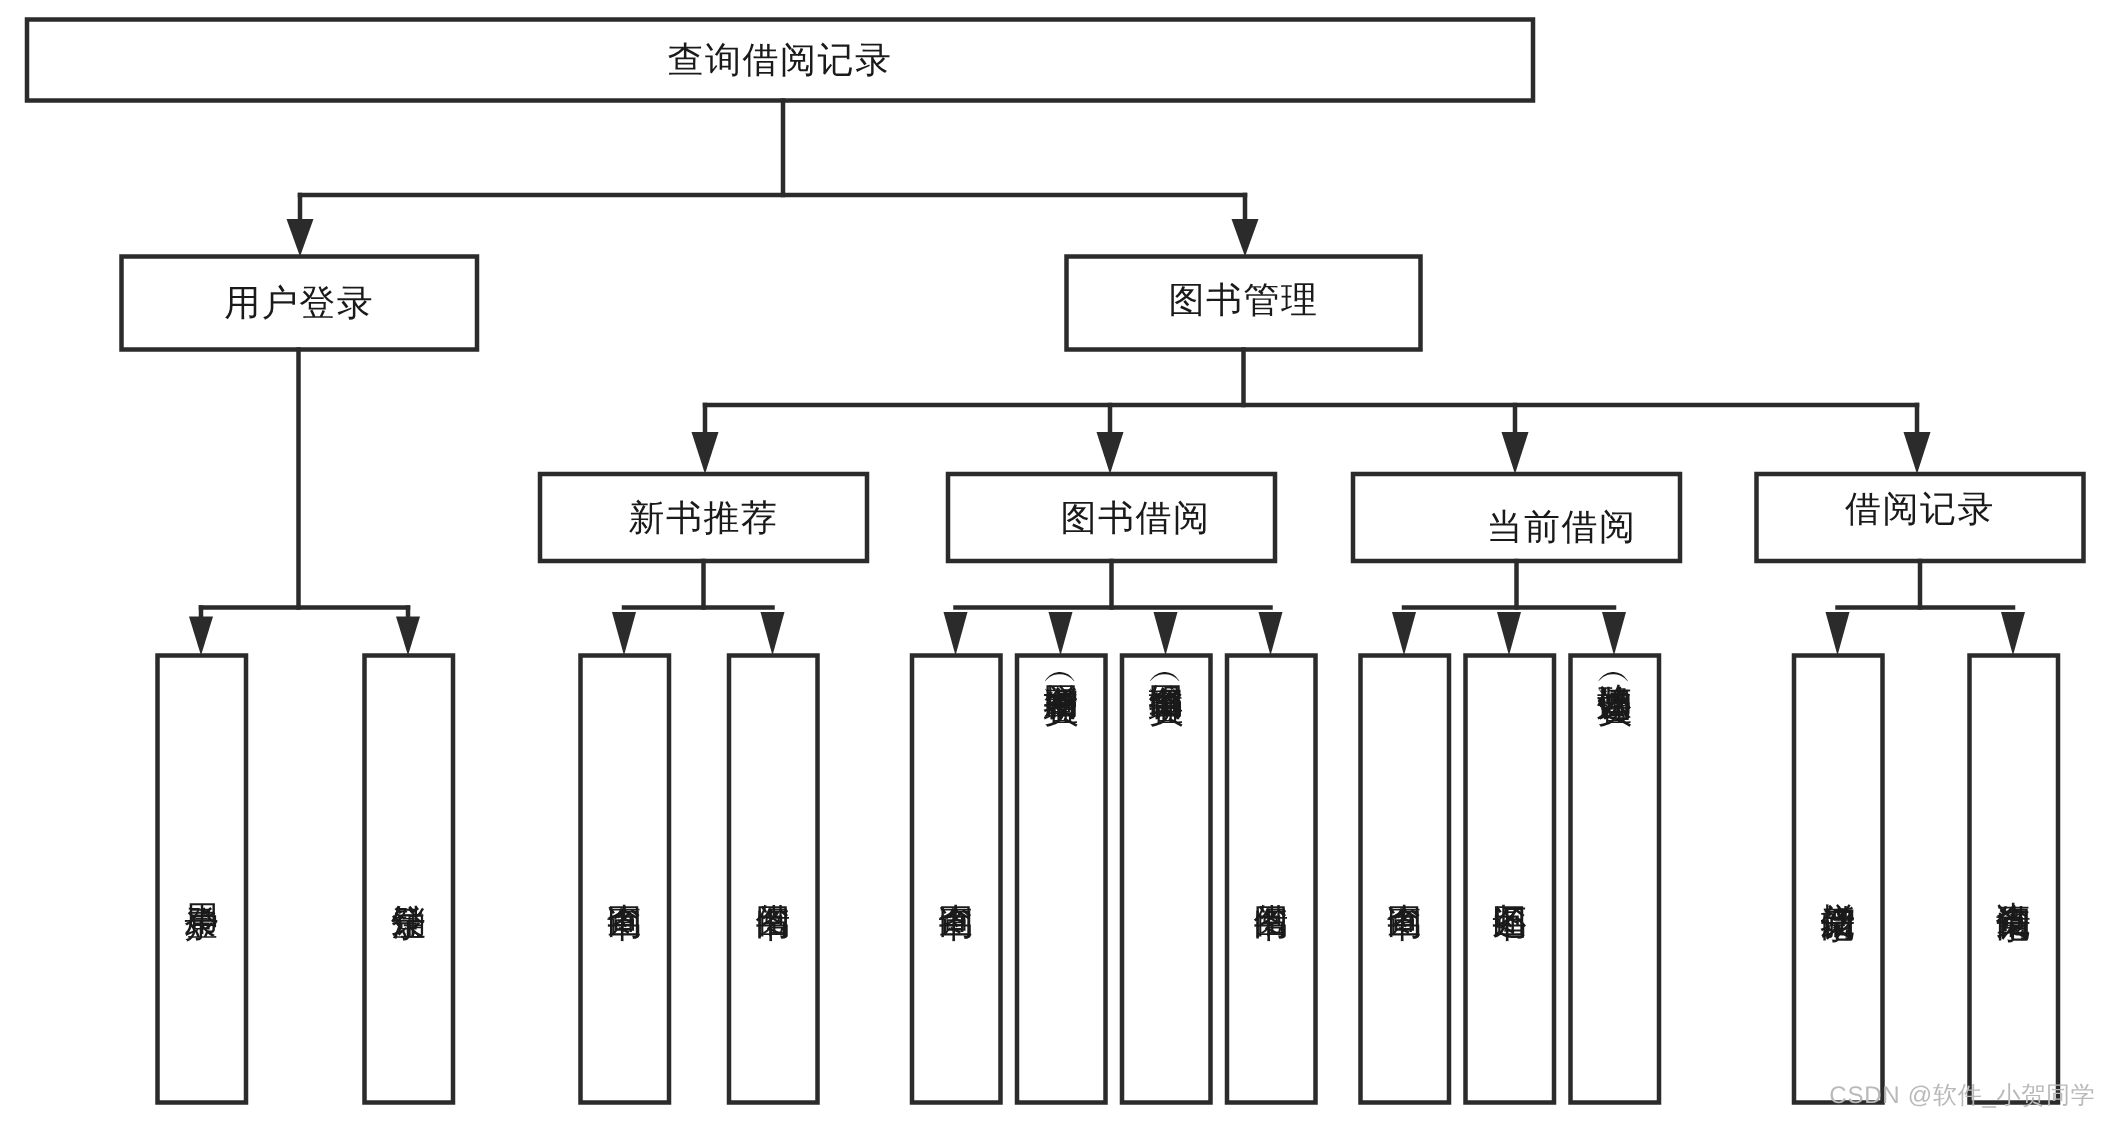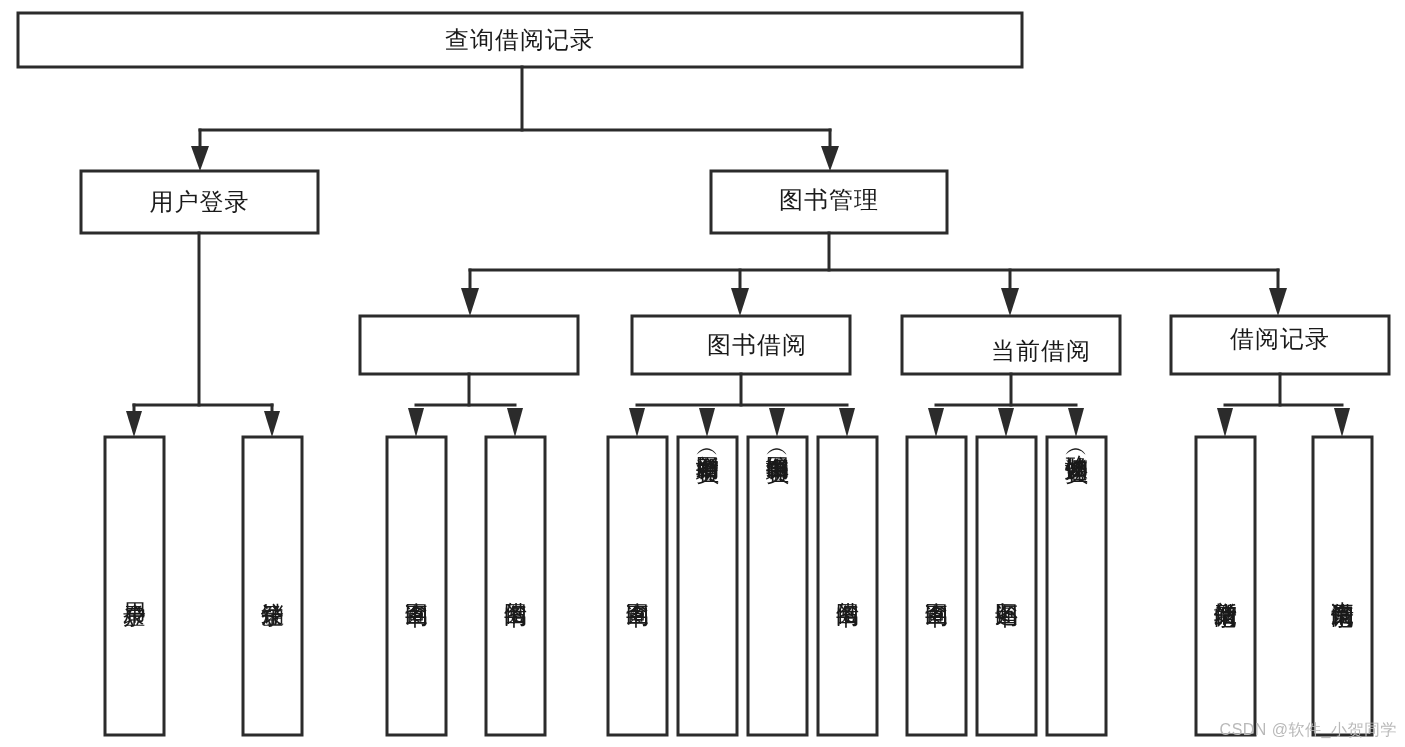--- a/index.html
+++ b/index.html
@@ -163,20 +163,21 @@
     <polygon class="arrow-head" points="1225,437 1217,408 1233,408"></polygon>
     <polygon class="arrow-head" points="1342,437 1334,408 1350,408"></polygon>
 
   </svg>
 
   <div class="hlabel-box" style="left:18px; top:13px; width:1004px; height:54px;">查询借阅记录</div>
 
   <div class="hlabel-box" style="left:81px; top:171px; width:237px; height:62px;">用户登录</div>
   <div class="hlabel-box" style="left:711px; top:171px; width:236px; height:58px;text-align:right;">图书管理</div>
 
+  <div class="hlabel-box" style="left:360px; top:316px; width:218px; height:58px;">新书推荐</div>
   <div class="hlabel-box" style="left:632px; top:316px; width:218px; height:58px;margin-left:16px;">图书借阅</div>
   <div class="hlabel-box" style="left:932px; top:316px; width:218px; height:70px;">当前借阅</div>
   <div class="hlabel-box" style="left:1171px; top:316px; width:218px; height:46px;">借阅记录</div>
 
   <div class="vlabel-box" style="left:105px; top:437px; width:59px; height:298px;">
     <span class="vlabel-text">用户登录</span>
   </div>
   <div class="vlabel-box" style="left:243px; top:437px; width:59px; height:298px;">
     <span class="vlabel-text">注销登录</span>
   </div>

